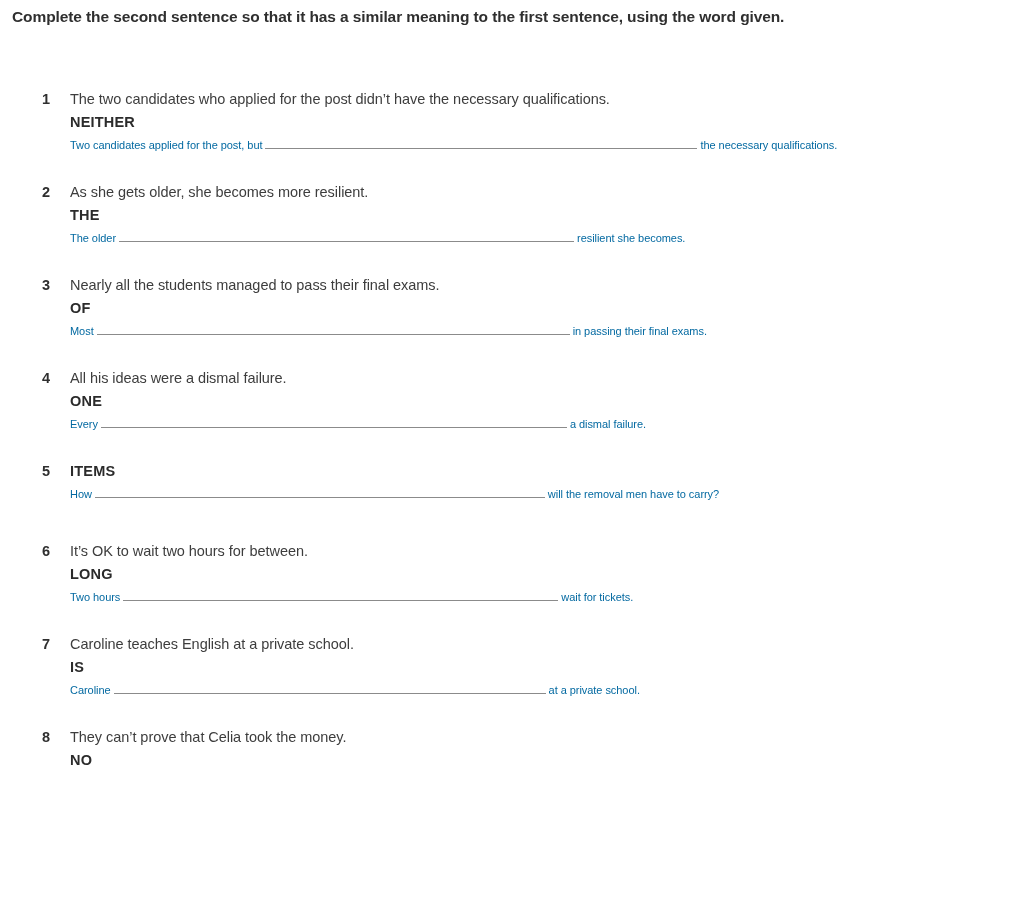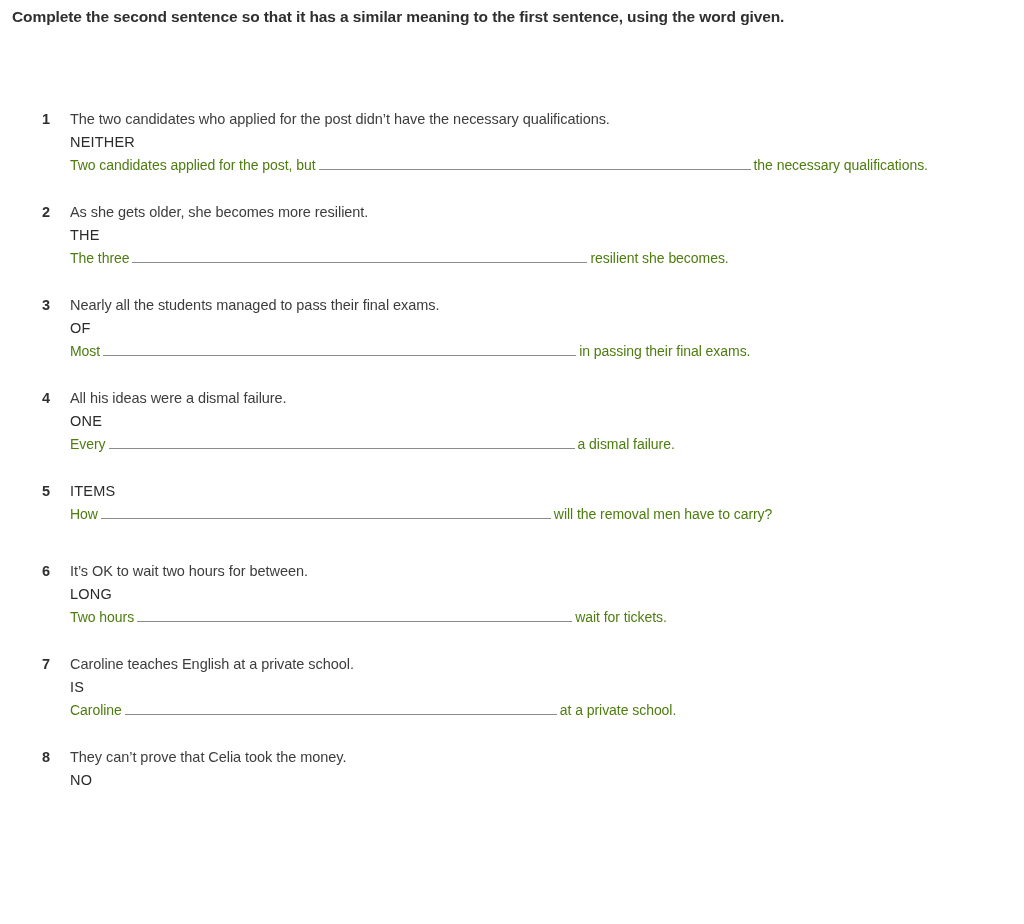--- a/index.html
+++ b/index.html
@@ -66,35 +66,34 @@
     font-weight: bold;
     color: #2f2f2f;
     line-height: 23px;
   }
 
   .q-prompt {
     font-size: 14.5px;
     line-height: 23px;
     color: #3d3d3d;
     letter-spacing: -0.05px;
-    margin-top: 20px;
   }
 
   .q-keyword {
     font-size: 14.5px;
-    font-weight: normal;
+    font-weight: bold;
     line-height: 23px;
     color: #2b2b2b;
     letter-spacing: 0.2px;
   }
 
   .q-answer {
-    font-size: 14px;
+    font-size: 11px;
     line-height: 23px;
-    color: #4d7c0f;
+    color: #0369a1;
     letter-spacing: -0.05px;
     display: block;
   }
 
   .q-answer .seg {
     white-space: pre-wrap;
   }
 
   
   .blank {
@@ -130,21 +129,21 @@
       <span class="q-num">1</span>
       <div class="q-prompt">The two candidates who applied for the post didn’t have the necessary qualifications.</div>
       <div class="q-keyword">NEITHER</div>
       <div class="q-answer"><span class="seg">Two candidates applied for the post, but</span><span class="blank w1"></span><span class="seg">the necessary qualifications.</span></div>
     </div>
 
     <div class="question">
       <span class="q-num">2</span>
       <div class="q-prompt">As she gets older, she becomes more resilient.</div>
       <div class="q-keyword">THE</div>
-      <div class="q-answer"><span class="seg">The three</span><span class="blank w2"></span><span class="seg">resilient she becomes.</span></div>
+      <div class="q-answer"><span class="seg">The older</span><span class="blank w2"></span><span class="seg">resilient she becomes.</span></div>
     </div>
 
     <div class="question">
       <span class="q-num">3</span>
       <div class="q-prompt">Nearly all the students managed to pass their final exams.</div>
       <div class="q-keyword">OF</div>
       <div class="q-answer"><span class="seg">Most</span><span class="blank w3"></span><span class="seg">in passing their final exams.</span></div>
     </div>
 
     <div class="question">

